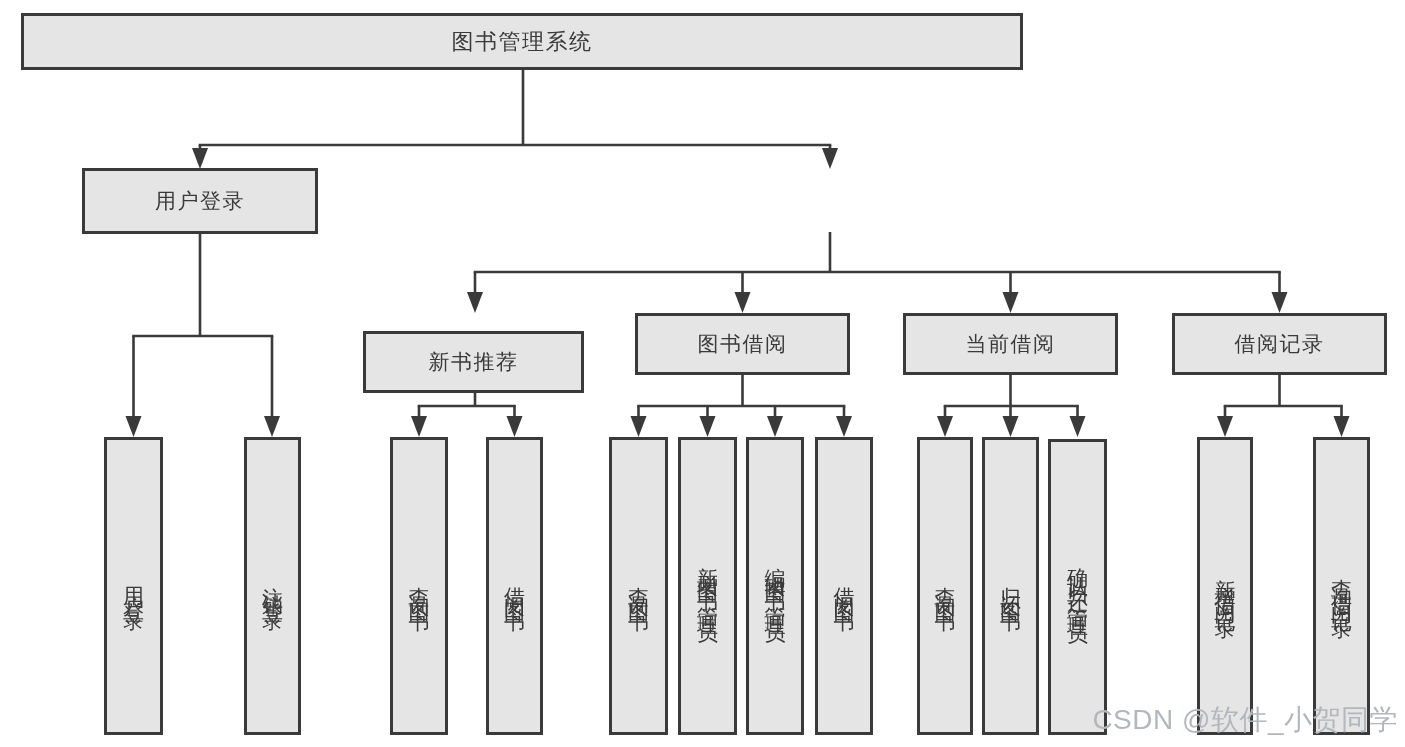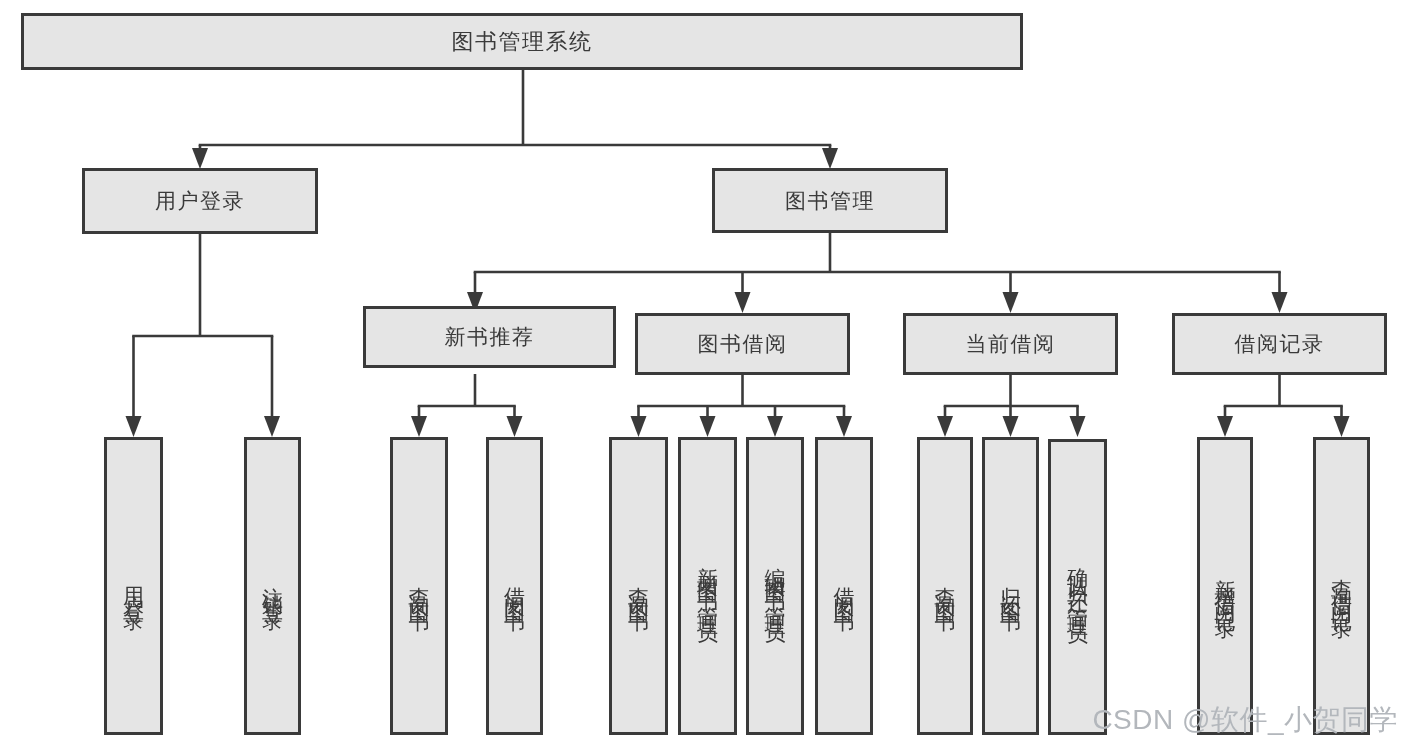--- a/index.html
+++ b/index.html
@@ -116,23 +116,22 @@
       <line x1="1225" y1="406" x2="1225" y2="419"></line>
       <polygon points="1217,416 1233,416 1225,437"></polygon>
       <line x1="1341.5" y1="406" x2="1341.5" y2="419"></line>
       <polygon points="1333.5,416 1349.5,416 1341.5,437"></polygon>
     </g>
   </svg>
 
   <div class="box root" style="left:21px; top:13px; width:1002px; height:57px">图书管理系统</div>
 
   <div class="box" style="left:82px; top:168px; width:236px; height:66px">用户登录</div>
-  <div class="box" style="left:712px; top:168px; width:236px; height:65px">图书管理</div>
 
-  <div class="box" style="left:363px; top:306px; width:253px; height:62px">新书推荐</div>
+  <div class="box" style="left:363px; top:331px; width:221px; height:62px">新书推荐</div>
   <div class="box" style="left:635px; top:313px; width:215px; height:62px">图书借阅</div>
   <div class="box" style="left:903px; top:313px; width:215px; height:62px">当前借阅</div>
   <div class="box" style="left:1172px; top:313px; width:215px; height:62px">借阅记录</div>
 
   <div class="box leaf" style="left:104px; top:437px; width:59px; height:298px">用户登录</div>
   <div class="box leaf" style="left:244px; top:437px; width:57px; height:298px">注销登录</div>
 
   <div class="box leaf" style="left:390px; top:437px; width:58px; height:298px">查询图书</div>
   <div class="box leaf" style="left:486px; top:437px; width:57px; height:298px">借阅图书</div>
 

